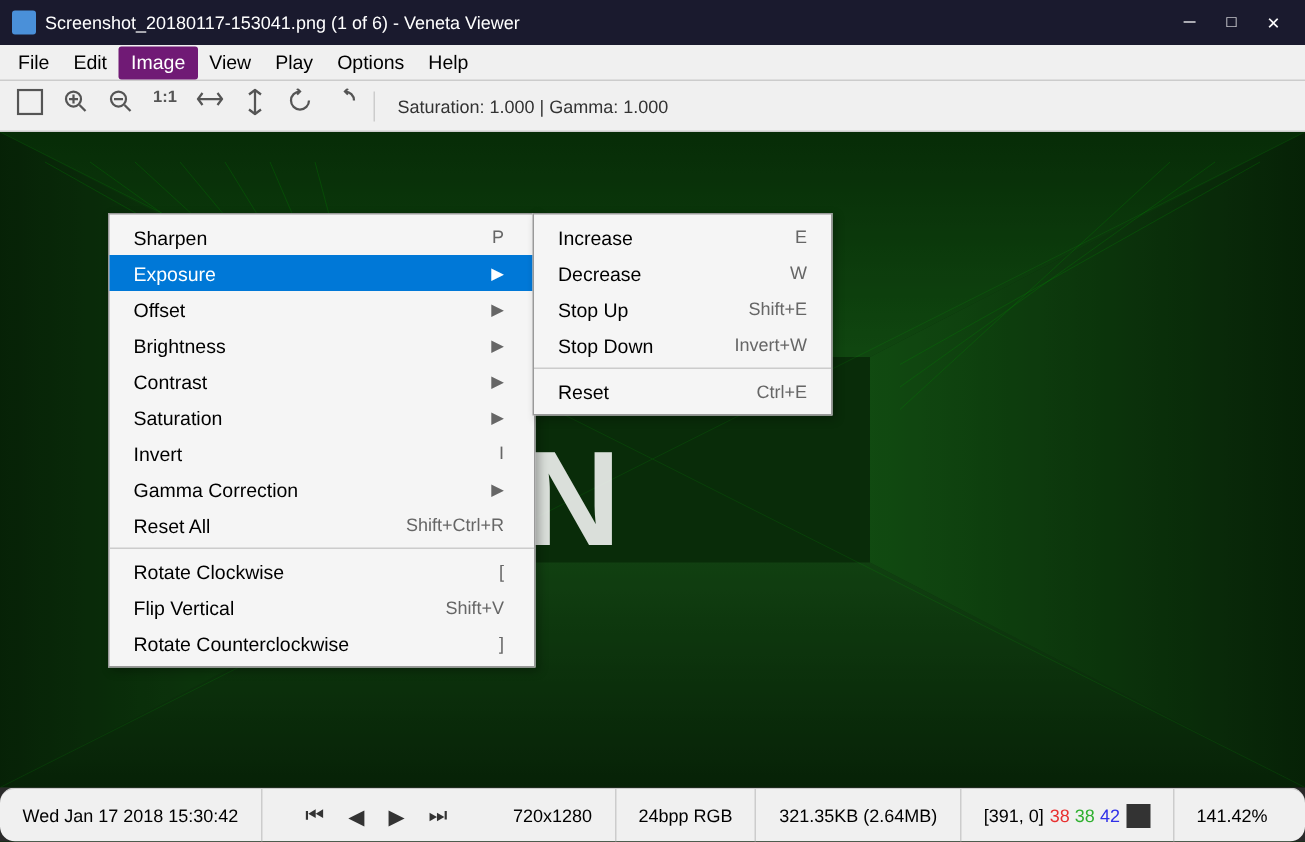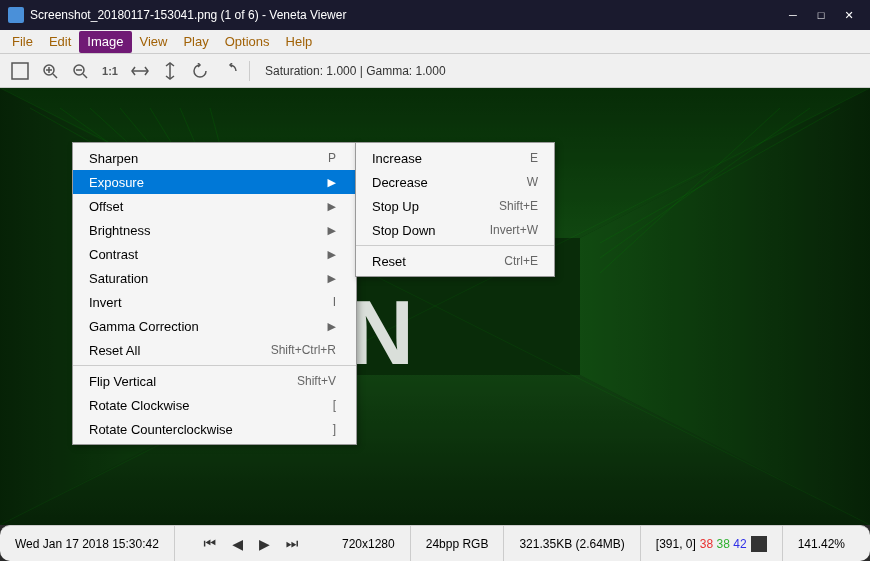--- a/index.html
+++ b/index.html
@@ -57,21 +57,21 @@
       background: #f0f0f0;
       display: flex;
       align-items: center;
       padding: 0 4px;
       border-bottom: 1px solid #ccc;
     }
     .menu-item {
       padding: 2px 8px;
       cursor: pointer;
       border-radius: 2px;
-      color: #a16207;
+      color: #000000;
       font-size: 13px;
       height: 22px;
       display: flex;
       align-items: center;
     }
     .menu-item.active { background: #701a75; color: #fff; }
 
     
     #toolbar {
       height: 34px;
@@ -79,21 +79,20 @@
       display: flex;
       align-items: center;
       padding: 0 6px;
       gap: 2px;
       border-bottom: 1px solid #ccc;
     }
     .toolbar-btn {
       width: 28px;
       height: 26px;
       display: flex;
-      align-items: center;
       justify-content: center;
       cursor: pointer;
       border-radius: 2px;
       font-size: 14px;
       color: #333;
       border: 1px solid transparent;
     }
     .toolbar-separator {
       width: 1px;
       height: 20px;
@@ -416,26 +415,26 @@
     <div class="dropdown-item">
       <span>Gamma Correction</span>
       <span class="arrow">▶</span>
     </div>
     <div class="dropdown-item">
       <span>Reset All</span>
       <span class="shortcut">Shift+Ctrl+R</span>
     </div>
     <div class="dropdown-separator"></div>
     <div class="dropdown-item">
+      <span>Rotate Clockwise</span>
+      <span class="shortcut">[</span>
+    </div>
+    <div class="dropdown-item">
       <span>Flip Vertical</span>
       <span class="shortcut">Shift+V</span>
-    </div>
-    <div class="dropdown-item">
-      <span>Rotate Clockwise</span>
-      <span class="shortcut">[</span>
     </div>
     <div class="dropdown-item">
       <span>Rotate Counterclockwise</span>
       <span class="shortcut">]</span>
     </div>
   </div>
 
   <div id="exposure-submenu">
     <div class="sub-item">
       <span>Increase</span>

